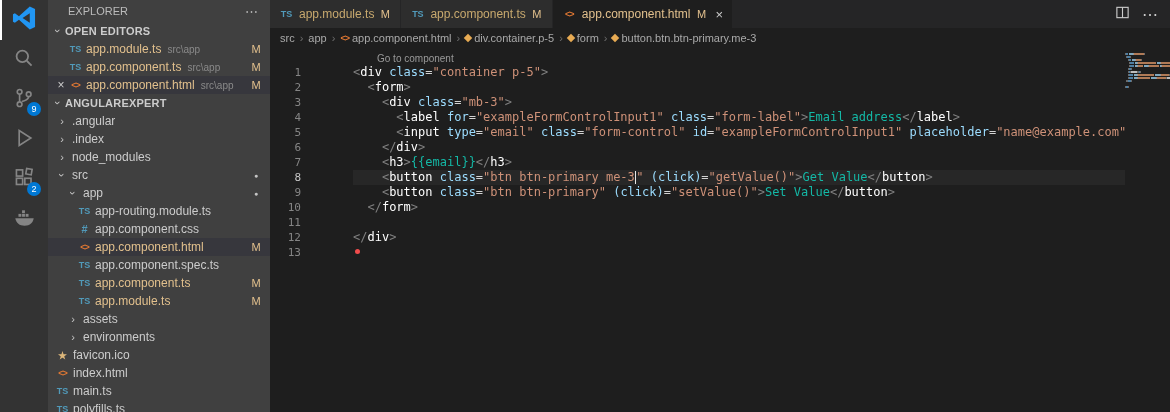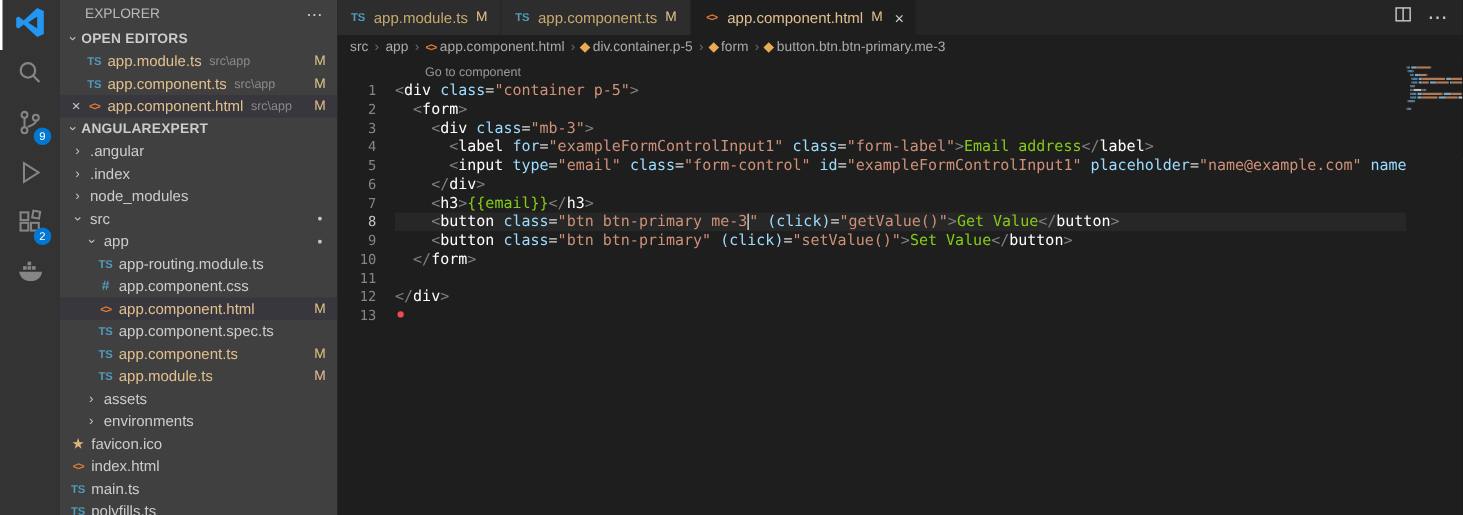--- a/index.html
+++ b/index.html
@@ -49,26 +49,26 @@
   .breadcrumbs{height:20px;display:flex;align-items:center;font-size:11px;color:#a9a9a9;padding-left:10px;gap:5px;background:#1e1e1e;flex-shrink:0;white-space:nowrap;overflow:hidden;}
   .bc-item{display:flex;align-items:center;gap:3px;cursor:pointer;}
   .bc-sep{color:#6e6e6e;}
   .bc-icon.html{color:#e37933;font-weight:bold;font-size:9px;letter-spacing:-1px;}
   .bc-icon.sym{width:6px;height:6px;background:#e8ab53;transform:rotate(45deg);display:inline-block;}
 
   .editor{flex:1;display:flex;position:relative;font-family:"DejaVu Sans Mono","Liberation Mono",monospace;font-size:12px;overflow:hidden;background:#1e1e1e;}
   .gutter{width:46px;flex-shrink:0;padding-top:17px;box-sizing:border-box;}
   .ln{height:15px;line-height:15px;color:#858585;text-align:right;padding-right:15px;font-size:11px;}
   .ln.active{color:#c6c6c6;}
-  .code-col{flex:1;min-width:0;padding-top:4px;overflow:hidden;}
+  .code-col{flex:1;min-width:0;padding-top:4px;overflow:hidden;margin-left:37px;}
   .codelens{height:13px;line-height:13px;font-size:10px;color:#999999;font-family:"Liberation Sans",sans-serif;margin-left:24px;cursor:pointer;}
   .code-line{height:15px;line-height:15px;white-space:pre;}
   .code-line.current{background:rgba(255,255,255,0.045);}
   .tk-p{color:#808080;} .tk-t{color:#ffffff;} .tk-a{color:#9cdcfe;}
-  .tk-o{color:#d4d4d4;} .tk-s{color:#ce9178;} .tk-x{color:#84cc16;} .tk-w{color:#d4d4d4;}
+  .tk-o{color:#d4d4d4;} .tk-s{color:#ce9178;} .tk-x{color:#14b8a6;} .tk-w{color:#d4d4d4;}
   .cursor{display:inline-block;width:1.5px;height:13px;background:#e8e8e8;vertical-align:text-bottom;animation:blink 1s steps(1) infinite;}
   @keyframes blink{50%{opacity:0;}}
   .err-dot{display:inline-block;width:5px;height:5px;border-radius:50%;background:#f14c4c;margin:0 2px 2px 2px;vertical-align:middle;}
 
   .minimap{position:absolute;right:0;top:0;bottom:0;width:45px;background:#1e1e1e;padding-top:5px;box-sizing:border-box;overflow:hidden;cursor:pointer;}
   .mm-line{display:flex;height:2px;margin-bottom:1px;overflow:hidden;}
   .mm-line span{display:inline-block;height:2px;flex-shrink:0;}
   .mm-p{background:#6b6b6b;} .mm-t{background:#4f7fa3;} .mm-a{background:#7fa8bf;}
   .mm-o{background:#9a9a9a;} .mm-s{background:#b07a56;} .mm-x{background:#bdbdbd;} .mm-w{background:transparent;}
 </style>

